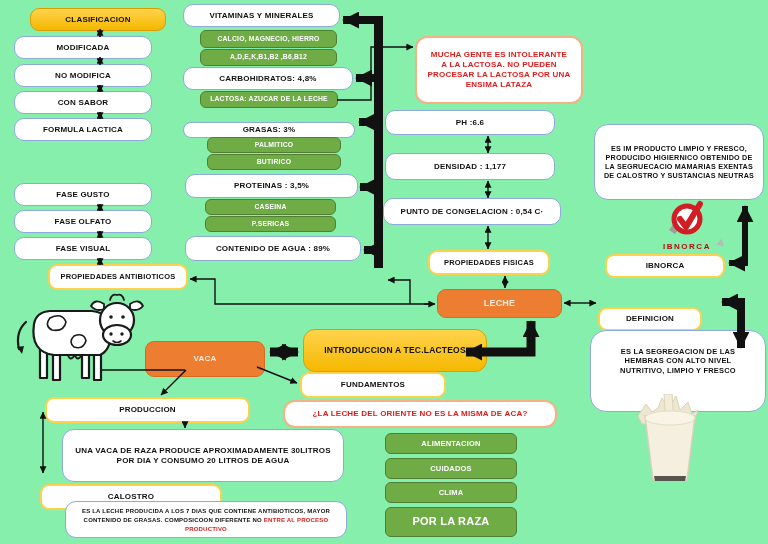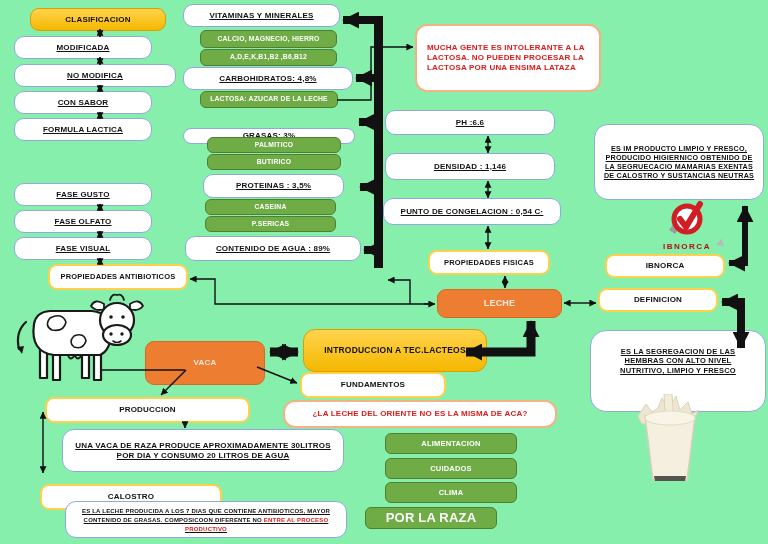--- a/index.html
+++ b/index.html
@@ -1,20 +1,20 @@
 <!DOCTYPE html>
 <html><head>
 <meta charset="utf-8">
 <style>
   html,body{margin:0;padding:0;background:#ffffff;}
   .stage{position:relative;width:768px;height:544px;background:#86efac;overflow:hidden;
          font-family:"Liberation Sans",sans-serif;font-weight:bold;}
   .box{position:absolute;display:flex;align-items:center;justify-content:center;
        text-align:center;box-sizing:border-box;font-size:8px;color:#111;letter-spacing:.2px;line-height:1.25;}
-  .blue{background:#fff;border:1.4px solid #8EAADB;border-radius:10px;text-decoration:underline;}
+  .blue{background:#fff;border:1.4px solid #8EAADB;border-radius:10px;}
   .yellowb{background:#fff;border:2px solid #FFD04A;border-radius:9px;}
   .green{background:#6FAC46;border:1.5px solid #507E33;border-radius:6px;color:#fff;font-size:6.8px;}
   .gold{background:linear-gradient(#FFD34D,#F5B800);border:1.5px solid #D99E00;border-radius:9px;}
   .orangefill{background:#ED7D31;border:1.5px solid #D86A20;border-radius:9px;color:#FBEADD;}
   .rededge{background:#fff;border:2px solid #F4B183;border-radius:12px;color:#E01B1B;}
   .smallnote{font-size:6px;font-weight:bold;line-height:1.5;}
   .rd{color:#E01B1B;}
   svg.wires{position:absolute;left:0;top:0;z-index:6;pointer-events:none;}
   .art{position:absolute;z-index:7;}
   .logo-label{color:#B40E13;font-size:8px;letter-spacing:1.5px;text-align:center;}
@@ -22,71 +22,71 @@
        border-top:4px solid transparent;border-bottom:4px solid transparent;transform:rotate(40deg);}
   .z2{z-index:2}
 </style>
 </head>
 <body>
 
 <div class="stage">
 
   <div class="box gold z2" style="left:30px;top:8px;width:136px;height:23px">CLASIFICACION</div>
   <div class="box blue z2" style="left:14px;top:36px;width:138px;height:23px">MODIFICADA</div>
-  <div class="box blue z2" style="left:14px;top:64px;width:162px;height:23px">NO MODIFICA</div>
+  <div class="box blue z2" style="left:14px;top:64px;width:138px;height:23px">NO MODIFICA</div>
   <div class="box blue z2" style="left:14px;top:91px;width:138px;height:23px">CON SABOR</div>
   <div class="box blue z2" style="left:14px;top:118px;width:138px;height:23px">FORMULA LACTICA</div>
 
   <div class="box blue z2" style="left:14px;top:183px;width:138px;height:23px">FASE GUSTO</div>
   <div class="box blue z2" style="left:14px;top:210px;width:138px;height:23px">FASE OLFATO</div>
   <div class="box blue z2" style="left:14px;top:237px;width:138px;height:23px">FASE VISUAL</div>
   <div class="box yellowb z2" style="left:48px;top:264px;width:140px;height:26px;font-size:7.5px">PROPIEDADES ANTIBIOTICOS</div>
 
   <div class="box blue z2" style="left:183px;top:4px;width:157px;height:23px">VITAMINAS Y MINERALES</div>
   <div class="box green z2" style="left:200px;top:30px;width:137px;height:18px">CALCIO, MAGNECIO, HIERRO</div>
   <div class="box green z2" style="left:200px;top:49px;width:137px;height:17px">A,D,E,K,B1,B2 ,B6,B12</div>
   <div class="box blue z2" style="left:183px;top:67px;width:170px;height:23px">CARBOHIDRATOS: 4,8%</div>
   <div class="box green z2" style="left:200px;top:91px;width:138px;height:17px">LACTOSA: AZUCAR DE LA LECHE</div>
-  <div class="box blue z2" style="left:183px;top:128px;width:172px;height:16px">GRASAS: 3%</div>
+  <div class="box blue z2" style="left:183px;top:122px;width:172px;height:16px">GRASAS: 3%</div>
   <div class="box green z2" style="left:207px;top:137px;width:134px;height:16px">PALMITICO</div>
   <div class="box green z2" style="left:207px;top:154px;width:134px;height:16px">BUTIRICO</div>
-  <div class="box blue z2" style="left:203px;top:174px;width:141px;height:24px">PROTEINAS : 3,5%</div>
+  <div class="box blue z2" style="left:185px;top:174px;width:173px;height:24px">PROTEINAS : 3,5%</div>
   <div class="box green z2" style="left:205px;top:199px;width:131px;height:16px">CASEINA</div>
   <div class="box green z2" style="left:205px;top:216px;width:131px;height:16px">P.SERICAS</div>
   <div class="box blue z2" style="left:185px;top:236px;width:176px;height:25px">CONTENIDO DE AGUA : 89%</div>
 
-  <div class="box rededge z2" style="left:415px;top:24px;width:186px;height:68px;justify-content:flex-start;text-align:left;padding:6px 10px">MUCHA GENTE ES INTOLERANTE A LA LACTOSA. NO PUEDEN PROCESAR LA LACTOSA POR UNA ENSIMA LATAZA</div>
+  <div class="box rededge z2" style="left:415px;top:36px;width:168px;height:68px;justify-content:flex-start;text-align:center;padding:6px 10px">MUCHA GENTE ES INTOLERANTE A LA LACTOSA. NO PUEDEN PROCESAR LA LACTOSA POR UNA ENSIMA LATAZA</div>
 
   <div class="box blue z2" style="left:385px;top:110px;width:170px;height:25px">PH :6.6</div>
-  <div class="box blue z2" style="left:385px;top:153px;width:170px;height:27px">DENSIDAD : 1,146</div>
+  <div class="box blue z2" style="left:385px;top:153px;width:170px;height:27px">DENSIDAD : 1,177</div>
   <div class="box blue z2" style="left:383px;top:198px;width:178px;height:27px">PUNTO DE CONGELACION : 0,54 C·</div>
   <div class="box yellowb z2" style="left:428px;top:250px;width:122px;height:25px;font-size:7.5px">PROPIEDADES FISICAS</div>
 
   <div class="box orangefill z2" style="left:437px;top:289px;width:125px;height:29px;font-size:9px">LECHE</div>
   <div class="box gold z2" style="left:303px;top:329px;width:184px;height:43px;font-size:8.5px;border-radius:12px">INTRODUCCION A TEC.LACTEOS</div>
-  <div class="box orangefill z2" style="left:145px;top:341px;width:120px;height:44px">VACA</div>
+  <div class="box orangefill z2" style="left:145px;top:341px;width:120px;height:36px">VACA</div>
   <div class="box yellowb z2" style="left:300px;top:372px;width:146px;height:26px">FUNDAMENTOS</div>
   <div class="box rededge z2" style="left:283px;top:400px;width:274px;height:28px">¿LA LECHE DEL ORIENTE NO ES LA MISMA DE ACA?</div>
 
   <div class="box blue z2" style="left:594px;top:124px;width:170px;height:76px;border-radius:14px;font-size:7.2px;padding:8px 8px">ES IM PRODUCTO LIMPIO Y FRESCO, PRODUCIDO HIGIERNICO OBTENIDO DE LA SEGRUECACIO MAMARIAS EXENTAS DE CALOSTRO Y SUSTANCIAS NEUTRAS</div>
   <div class="box yellowb z2" style="left:605px;top:254px;width:120px;height:24px">IBNORCA</div>
-  <div class="box yellowb z2" style="left:598px;top:288px;width:120px;height:24px">DEFINICION</div>
+  <div class="box yellowb z2" style="left:598px;top:307px;width:104px;height:24px">DEFINICION</div>
   <div class="box blue z2" style="left:590px;top:330px;width:176px;height:82px;border-radius:16px;font-size:7.5px;align-items:flex-start;padding:16px 14px 0 14px">ES LA SEGREGACION DE LAS HEMBRAS CON ALTO NIVEL NUTRITIVO, LIMPIO Y FRESCO</div>
 
   <div class="box yellowb z2" style="left:45px;top:397px;width:205px;height:26px">PRODUCCION</div>
-  <div class="box blue z2" style="left:62px;top:429px;width:282px;height:43px;border-radius:12px;padding:2px 12px">UNA VACA DE RAZA PRODUCE APROXIMADAMENTE 30LITROS POR DIA Y CONSUMO 20 LITROS DE AGUA</div>
+  <div class="box blue z2" style="left:62px;top:429px;width:282px;height:53px;border-radius:12px;padding:2px 12px">UNA VACA DE RAZA PRODUCE APROXIMADAMENTE 30LITROS POR DIA Y CONSUMO 20 LITROS DE AGUA</div>
   <div class="box yellowb z2" style="left:40px;top:484px;width:182px;height:26px">CALOSTRO</div>
   <div class="box blue z2 smallnote" style="left:65px;top:501px;width:282px;height:37px;border-radius:11px;padding:2px 8px;display:block;padding-top:5px">
     <span>ES LA LECHE PRODUCIDA A LOS 7 DIAS QUE CONTIENE ANTIBIOTICOS, MAYOR CONTENIDO DE GRASAS. COMPOSICOON DIFERENTE NO </span><span class="rd">ENTRE AL PROCESO PRODUCTIVO</span>
   </div>
 
   <div class="box green z2" style="left:385px;top:433px;width:132px;height:21px;font-size:7.5px">ALIMENTACION</div>
   <div class="box green z2" style="left:385px;top:458px;width:132px;height:21px;font-size:7.5px">CUIDADOS</div>
   <div class="box green z2" style="left:385px;top:482px;width:132px;height:21px;font-size:7.5px">CLIMA</div>
-  <div class="box green z2" style="left:365px;top:507px;width:132px;height:22px;font-size:13px">POR LA RAZA</div>
+  <div class="box green z2" style="left:385px;top:507px;width:132px;height:30px;font-size:11px">POR LA RAZA</div>
 
   <div class="art" style="left:10px;top:292px;width:135px;height:100px">
     <svg width="135" height="100" viewBox="0 0 135 100">
       <g fill="#fff" stroke="#1a1a1a" stroke-width="2.2" stroke-linejoin="round" stroke-linecap="round">
         <path d="M16 30 Q5 40 9 57" fill="none"></path>
         <path d="M7 55 L12 62 L14 54 Z" fill="#1a1a1a" stroke="none"></path>
         <rect x="30" y="56" width="7" height="30"></rect>
         <rect x="43" y="58" width="7" height="30"></rect>
         <rect x="72" y="56" width="7" height="30"></rect>
         <rect x="84" y="58" width="7" height="30"></rect>

